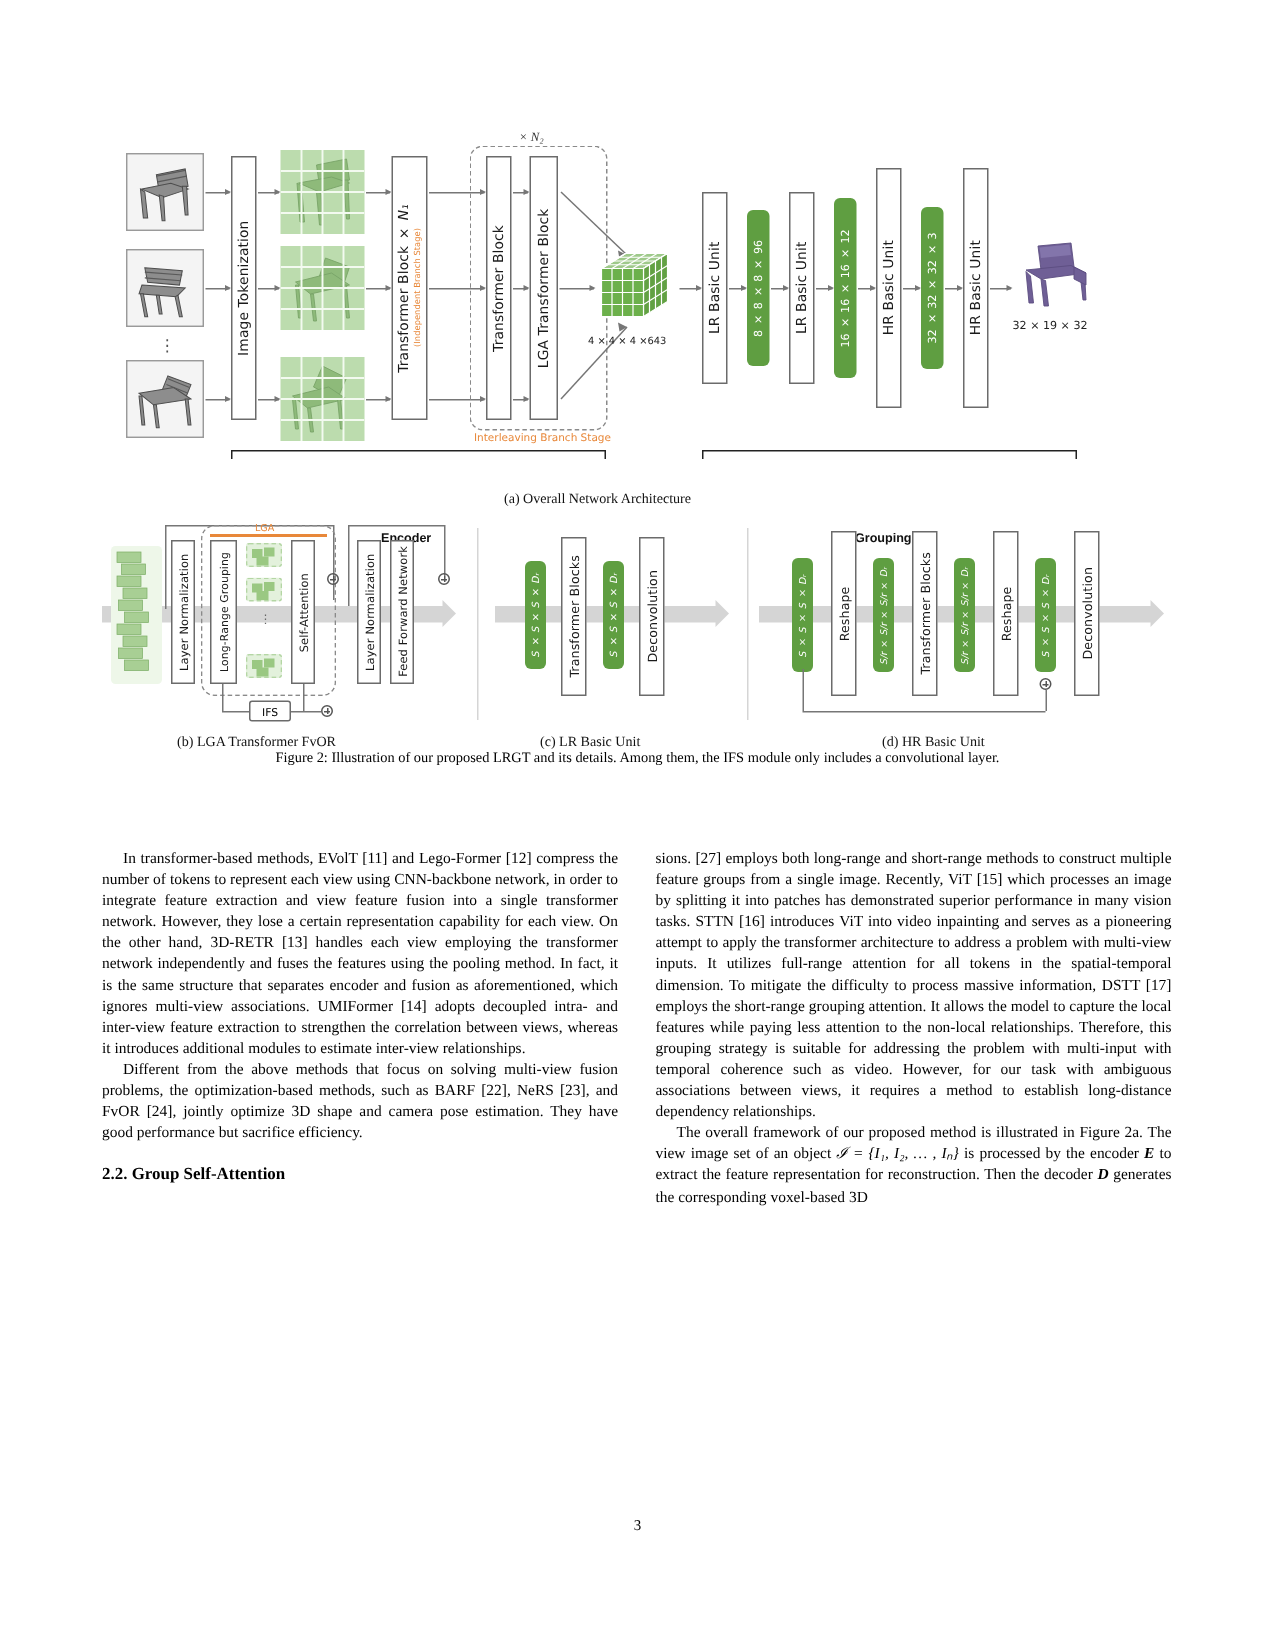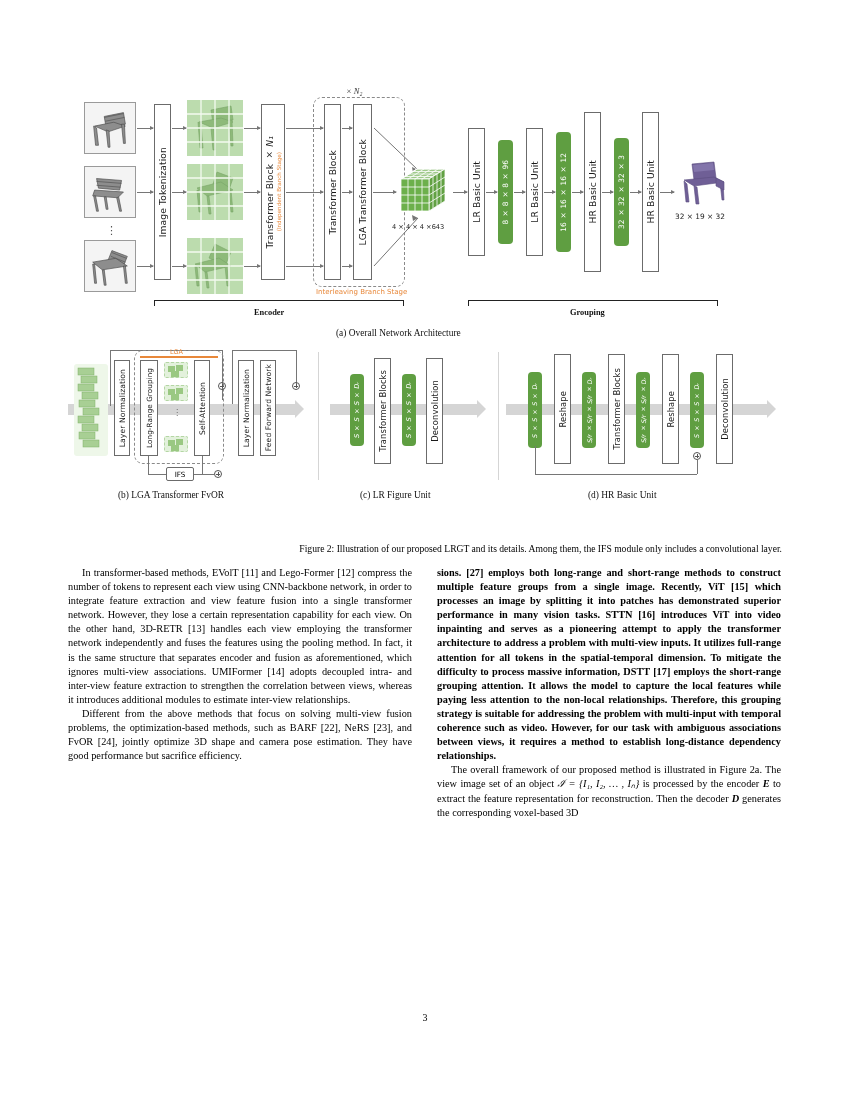--- a/index.html
+++ b/index.html
@@ -136,25 +136,26 @@
 
   .brace {
     position: absolute;
     border-top: 1.3px solid #222;
     border-left: 1.3px solid #222;
     border-right: 1.3px solid #222;
     height: 6px;
   }
   .brace-label {
     position: absolute;
-    font-family: Liberation Serif, serif;
+    font-family: Liberation Sans, sans-serif;
     font-size: 8.4px;
     font-weight: bold;
     color: #111;
     white-space: nowrap;
+    margin-top: 45px;
   }
 
   .subcap {
     position: absolute;
     font-family: "Liberation Serif", serif;
     font-size: 9.4px;
     color: #111;
     white-space: nowrap;
   }
 
@@ -237,26 +238,26 @@
   .minigrid i {
     position: absolute;
     background: #9ac882;
     display: block;
   }
 
   
   .fig-caption {
     position: absolute;
     left: 68px;
-    top: 543px;
+    top: 500px;
     width: 714px;
     font-family: "Liberation Serif", serif;
     font-size: 9.6px;
     line-height: 12px;
-    text-align: right;
+    text-align: center;
     color: #000;
   }
 
   
   .cols {
     position: absolute;
     left: 68px;
     top: 566px;
     width: 714px;
     display: flex;
@@ -266,21 +267,21 @@
   p.body {
     margin: 0 0 0 0;
     font-family: "Liberation Serif", serif;
     font-size: 10.3px;
     line-height: 14.1px;
     text-align: justify;
     text-indent: 14px;
     color: #000;
     hyphens: manual;
   }
-  p.body.noindent { text-indent: 0; font-weight: bold; }
+  p.body.noindent { text-indent: 0; }
   h2.sec {
     font-family: "Liberation Serif", serif;
     font-size: 11.3px;
     font-weight: bold;
     margin: 14px 0 7px 0;
     color: #000;
   }
   .mathcal { font-family: "Liberation Serif", serif; font-style: italic; }
   .boldmath { font-family: "Liberation Serif", serif; font-style: italic; font-weight: bold; }
 
@@ -648,21 +649,21 @@
         <div class="vbox" style="left:48px; top:12px; width:17px; height:106px;">
           <span class="vlabel" style="font-size:8.4px;">Transformer Blocks</span>
         </div>
         <div class="greenbox" style="left:76px; top:28px; width:14px; height:72px;">
           <span class="vlabel" style="font-size:6.6px; font-style:italic;">S × S × S × Dᵣ</span>
         </div>
         <div class="vbox" style="left:100px; top:12px; width:17px; height:106px;">
           <span class="vlabel" style="font-size:8.4px;">Deconvolution</span>
         </div>
 
-        <div class="subcap" style="left:34px; top:144px;">(c) LR Figure Unit</div>
+        <div class="subcap" style="left:34px; top:144px;">(c) LR Basic Unit</div>
       </div>
 
       <div class="panel" style="left:438px; width:276px;">
         <div class="bigarrow" style="left:0px; top:58px; width:262px;"></div>
 
         <div class="greenbox" style="left:22px; top:26px; width:14px; height:76px;">
           <span class="vlabel" style="font-size:6.4px; font-style:italic;">S × S × S × Dᵣ</span>
         </div>
         <div class="vbox" style="left:48px; top:8px; width:17px; height:110px;">
           <span class="vlabel" style="font-size:8.4px;">Reshape</span>
@@ -696,20 +697,21 @@
     </div>
   </div>
 
   <div class="fig-caption">Figure 2: Illustration of our proposed LRGT and its details. Among them, the IFS module only includes a convolutional layer.</div>
 
   <div class="cols">
 
     <div class="col">
       <p class="body">In transformer-based methods, EVolT [11] and Lego-Former [12] compress the number of tokens to represent each view using CNN-backbone network, in order to integrate feature extraction and view feature fusion into a single transformer network. However, they lose a certain representation capability for each view. On the other hand, 3D-RETR [13] handles each view employing the transformer network independently and fuses the features using the pooling method. In fact, it is the same structure that separates encoder and fusion as aforementioned, which ignores multi-view associations. UMIFormer [14] adopts decoupled intra- and inter-view feature extraction to strengthen the correlation between views, whereas it introduces additional modules to estimate inter-view relationships.</p>
       <p class="body">Different from the above methods that focus on solving multi-view fusion problems, the optimization-based methods, such as BARF [22], NeRS [23], and FvOR [24], jointly optimize 3D shape and camera pose estimation. They have good performance but sacrifice efficiency.</p>
+      <h2 class="sec">2.2. Group Self-Attention</h2>
     </div>
 
     <div class="col">
       <p class="body noindent">sions. [27] employs both long-range and short-range methods to construct multiple feature groups from a single image. Recently, ViT [15] which processes an image by splitting it into patches has demonstrated superior performance in many vision tasks. STTN [16] introduces ViT into video inpainting and serves as a pioneering attempt to apply the transformer architecture to address a problem with multi-view inputs. It utilizes full-range attention for all tokens in the spatial-temporal dimension. To mitigate the difficulty to process massive information, DSTT [17] employs the short-range grouping attention. It allows the model to capture the local features while paying less attention to the non-local relationships. Therefore, this grouping strategy is suitable for addressing the problem with multi-input with temporal coherence such as video. However, for our task with ambiguous associations between views, it requires a method to establish long-distance dependency relationships.</p>
       <p class="body"><span>The overall framework of our proposed method is illustrated in Figure 2a. The view image set of an object </span><span class="mathcal">ℐ = {I₁, I₂, … , Iₙ}</span><span> is processed by the encoder </span><span class="boldmath">E</span><span> to extract the feature representation for reconstruction. Then the decoder </span><span class="boldmath">D</span><span> generates the corresponding voxel-based 3D</span></p>
     </div>
   </div>
 
   <div class="pagenum">3</div>
 

